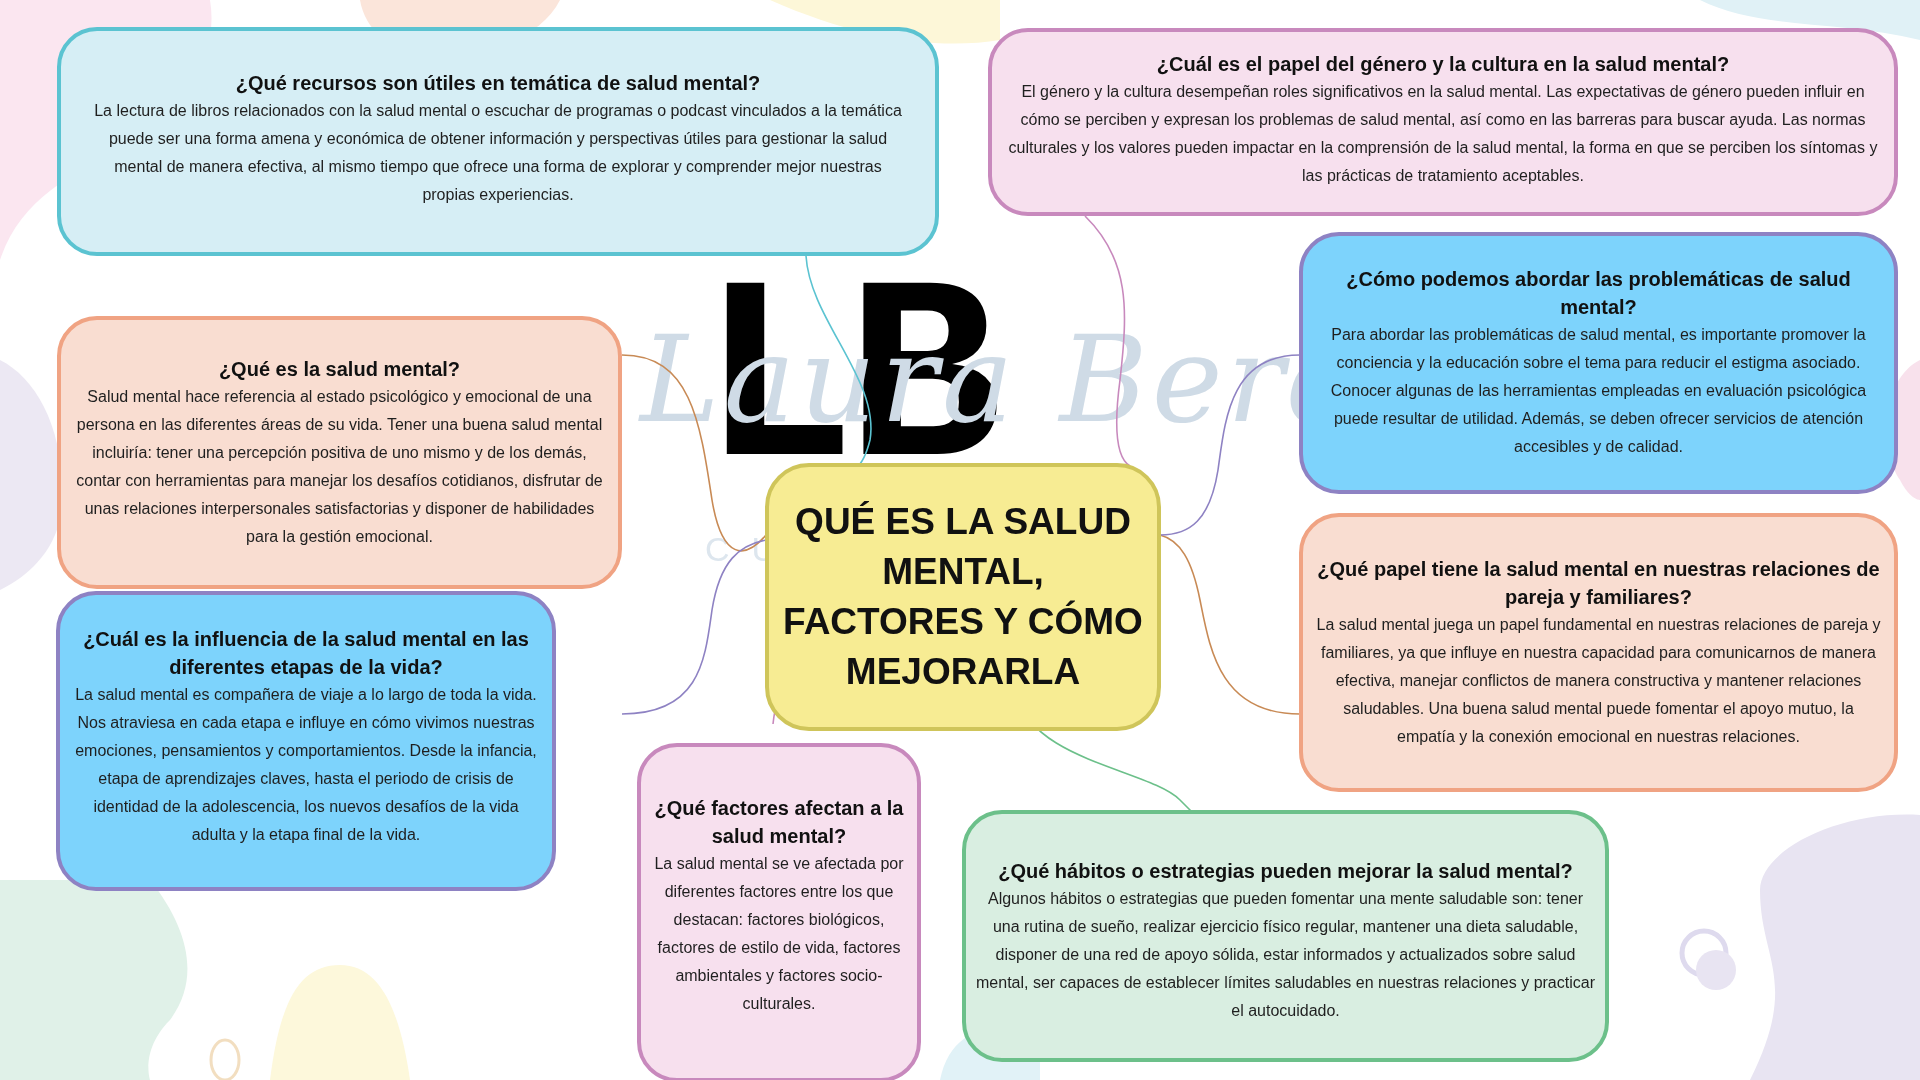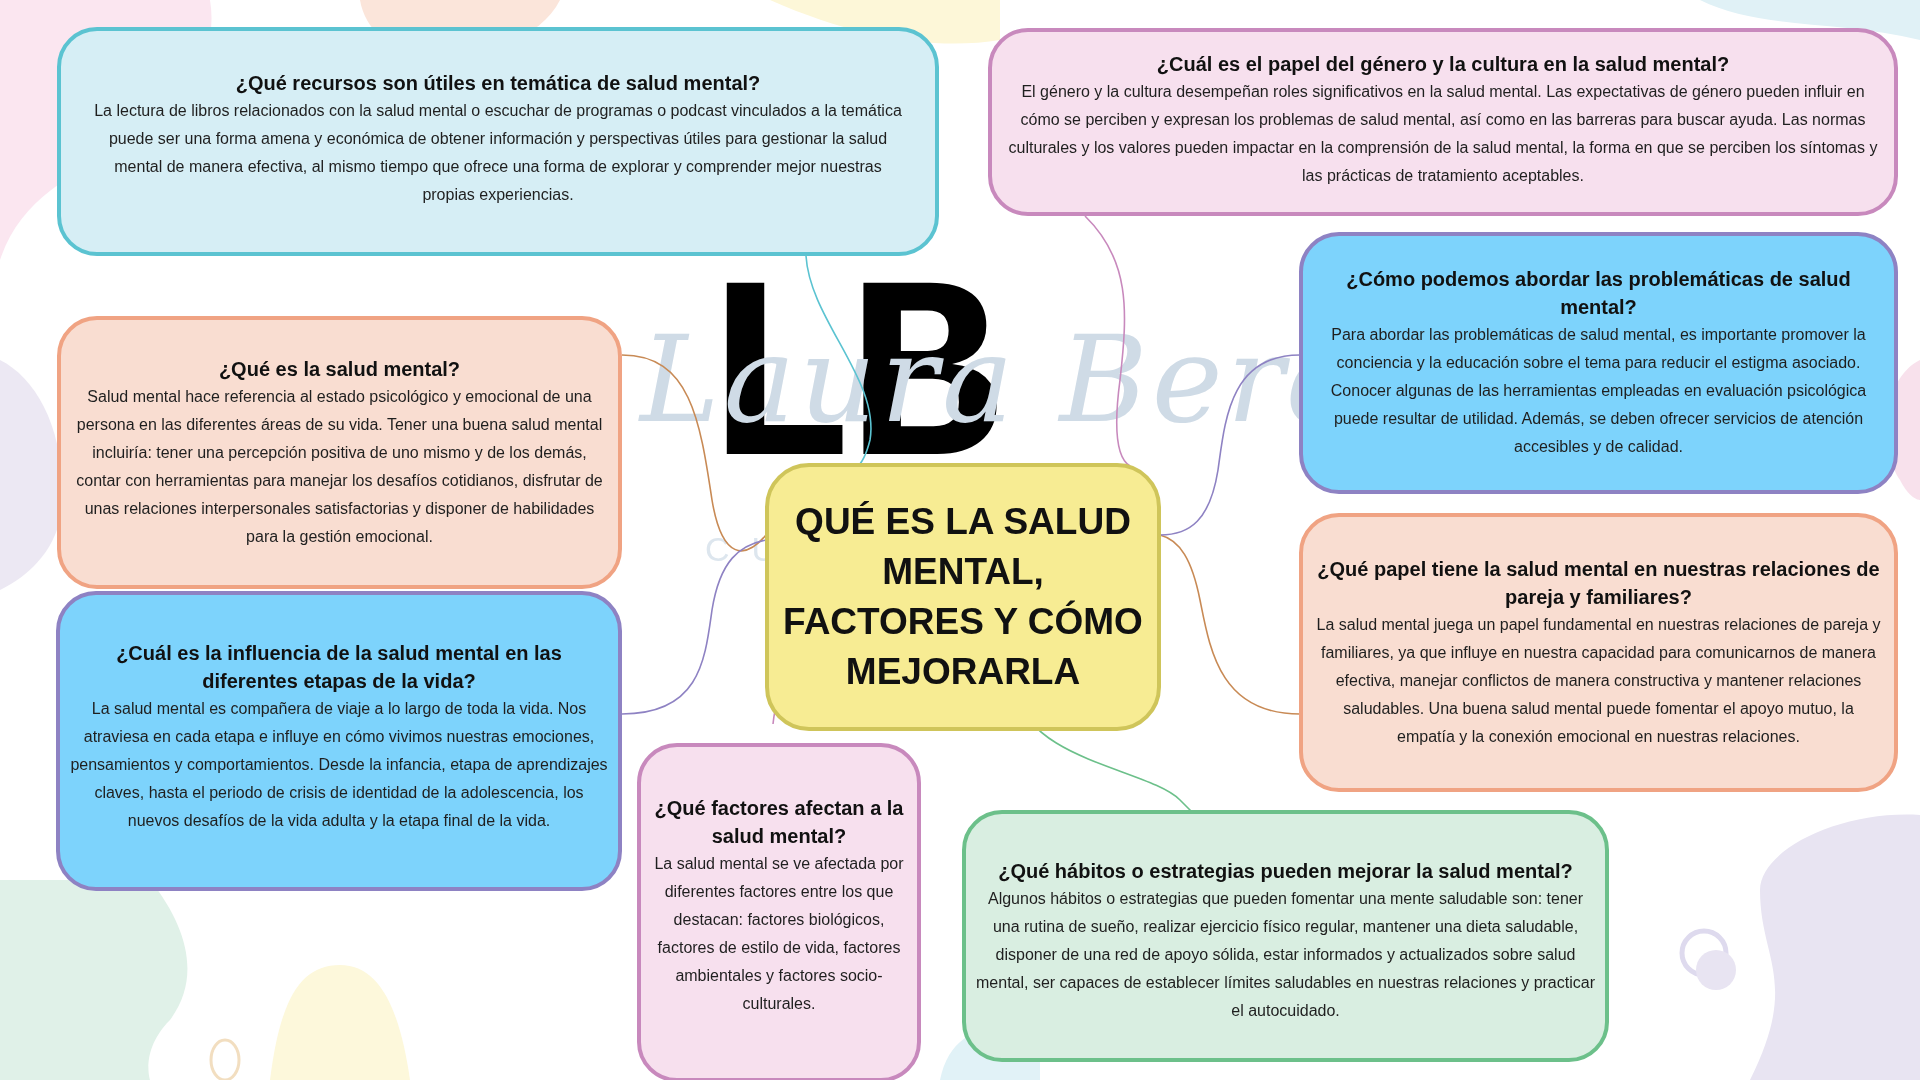--- a/index.html
+++ b/index.html
@@ -84,21 +84,21 @@
 <div class="node n-blue" style="left:57px; top:27px; width:882px; height:229px; padding:14px 28px 20px;">
   <div class="q">¿Qué recursos son útiles en temática de salud mental?</div>
   <div class="a">La lectura de libros relacionados con la salud mental o escuchar de programas o podcast vinculados a la temática puede ser una forma amena y económica de obtener información y perspectivas útiles para gestionar la salud mental de manera efectiva, al mismo tiempo que ofrece una forma de explorar y comprender mejor nuestras propias experiencias.</div>
 </div>
 
 <div class="node n-orange" style="left:57px; top:280px; width:565px; height:273px; padding:10px 12px;margin-top:36px;">
   <div class="q">¿Qué es la salud mental?</div>
   <div class="a">Salud mental hace referencia al estado psicológico y emocional de una persona en las diferentes áreas de su vida. Tener una buena salud mental incluiría: tener una percepción positiva de uno mismo y de los demás, contar con herramientas para manejar los desafíos cotidianos, disfrutar de unas relaciones interpersonales satisfactorias y disponer de habilidades para la gestión emocional.</div>
 </div>
 
-<div class="node n-purple" style="left:56px; top:591px; width:566px; height:300px; padding:10px 10px 18px;">
+<div class="node n-purple" style="left:56px; top:591px; width:500px; height:300px; padding:10px 10px 18px;">
   <div class="q">¿Cuál es la influencia de la salud mental en las diferentes etapas de la vida?</div>
   <div class="a">La salud mental es compañera de viaje a lo largo de toda la vida. Nos atraviesa en cada etapa e influye en cómo vivimos nuestras emociones, pensamientos y comportamientos. Desde la infancia, etapa de aprendizajes claves, hasta el periodo de crisis de identidad de la adolescencia, los nuevos desafíos de la vida adulta y la etapa final de la vida.</div>
 </div>
 
 <div class="node n-pink" style="left:637px; top:723px; width:284px; height:339px; padding:10px 10px 24px;margin-top:20px;">
   <div class="q">¿Qué factores afectan a la salud mental?</div>
   <div class="a">La salud mental se ve afectada por diferentes factores entre los que destacan: factores biológicos, factores de estilo de vida, factores ambientales y factores socio-culturales.</div>
 </div>
 
 <div class="node n-green" style="left:962px; top:810px; width:647px; height:252px; padding:28px 8px 18px;">

